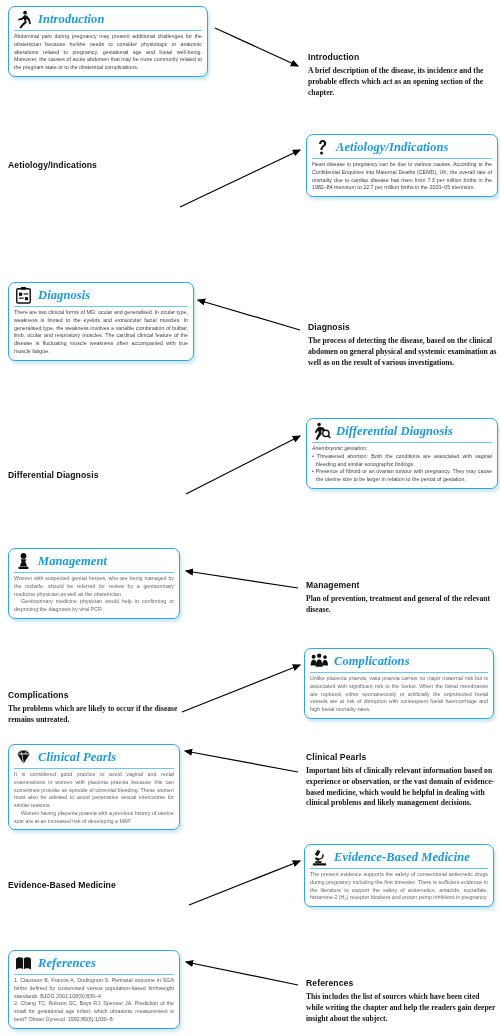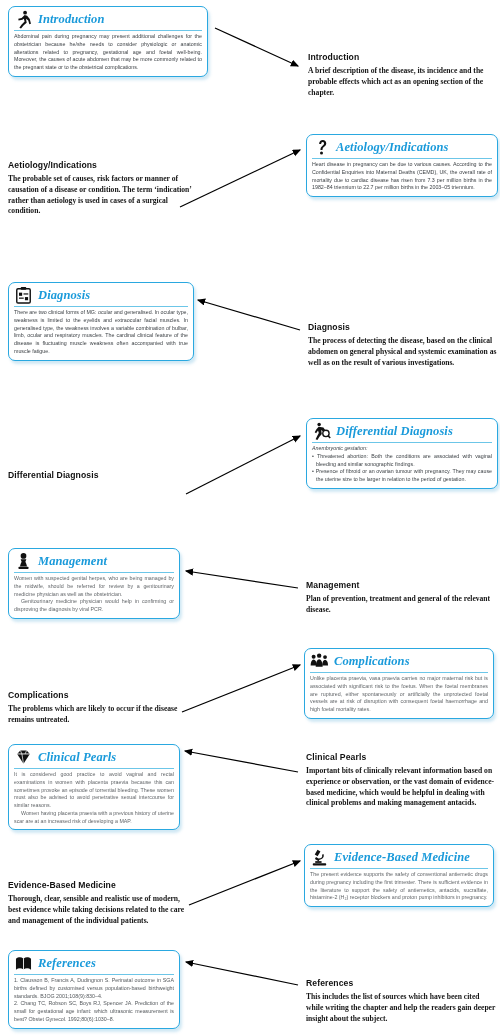--- a/index.html
+++ b/index.html
@@ -157,21 +157,20 @@
     <div class="box-body blur1">Abdominal pain during pregnancy may present additional challenges for the obstetrician because he/she needs to consider physiologic or anatomic alterations related to pregnancy, gestational age and foetal well-being. Moreover, the causes of acute abdomen that may be more commonly related to the pregnant state or to the obstetrical complications.</div>
   </div>
 
   <div class="defn" style="left:308px; top:52px; width:196px;">
     <div class="defn-title">Introduction</div>
     <div class="defn-text">A brief description of the disease, its incidence and the probable effects which act as an opening section of the chapter.</div>
   </div>
 
   <div class="defn" style="left:8px; top:160px; width:186px;">
     <div class="defn-title">Aetiology/Indications</div>
-    <div class="defn-text">The probable set of causes, risk factors or manner of causation of a disease or condition. The term ‘indication’ rather than aetiology is used in cases of a surgical condition.</div>
   </div>
 
   <div class="box" style="left:306px; top:134px; width:192px;">
     <div class="box-head">
       <svg class="box-icon" viewBox="0 0 24 24">
         <path d="M9 7.5 C9 4.4 11.2 2.6 13.6 2.6 C16.2 2.6 18 4.4 18 6.8 C18 9.4 16 10.4 14.6 11.6 C13.6 12.5 13.3 13.4 13.3 15 L10.7 15 C10.7 12.6 11.2 11.6 12.7 10.4 C14 9.3 15.2 8.7 15.2 7 C15.2 5.6 14.5 4.9 13.4 4.9 C12.2 4.9 11.6 5.8 11.6 7.5 Z" fill="#111"></path>
         <circle cx="12" cy="18.8" r="1.9" fill="#111"></circle>
       </svg>
       <span class="box-title">Aetiology/Indications</span>
     </div>
@@ -270,26 +269,25 @@
       <span class="box-title">Clinical Pearls</span>
     </div>
     <div class="box-body blur3">
       <p>It is considered good practice to avoid vaginal and rectal examinations in women with placenta praevia because this can sometimes provoke an episode of torrential bleeding. These women must also be advised to avoid penetrative sexual intercourse for similar reasons.</p>
       <p>Women having placenta praevia with a previous history of uterine scar are at an increased risk of developing a MAP.</p>
     </div>
   </div>
 
   <div class="defn squish" style="left:306px; top:752px; width:193px;">
     <div class="defn-title">Clinical Pearls</div>
-    <div class="defn-text">Important bits of clinically relevant information based on experience or observation, or the vast domain of evidence-based medicine, which would be helpful in dealing with clinical problems and making management antacids.</div>
+    <div class="defn-text">Important bits of clinically relevant information based on experience or observation, or the vast domain of evidence-based medicine, which would be helpful in dealing with clinical problems and likely management decisions.</div>
   </div>
 
   <div class="defn squish" style="left:8px; top:880px; width:186px;">
     <div class="defn-title">Evidence-Based Medicine</div>
-    <div class="defn-text">Thorough, clear, sensible and realistic use of modern, best evidence while taking decisions related to the care and management of the individual patients.</div>
   </div>
 
   <div class="box" style="left:304px; top:844px; width:190px;">
     <div class="box-head">
       <svg class="box-icon" viewBox="0 0 24 24">
         <path d="M9.5 2.2 L13.2 4.4 L9.6 10.4 L6 8.2 Z" fill="#111"></path>
         <path d="M7.6 11.4 L12.4 14.2 L10.8 16.6 L6.2 13.8 Z" fill="#111"></path>
         <path d="M11.8 14.8 C16 14.2 18.4 11.6 17 7.6 L15.2 8.4 C16.2 11.2 14.6 13 11 13.4 Z" fill="#111"></path>
         <rect x="3.5" y="19.4" width="17" height="2.6" rx="1.1" fill="#111"></rect>
         <rect x="6.6" y="16.6" width="8" height="2.2" fill="#111"></rect>

